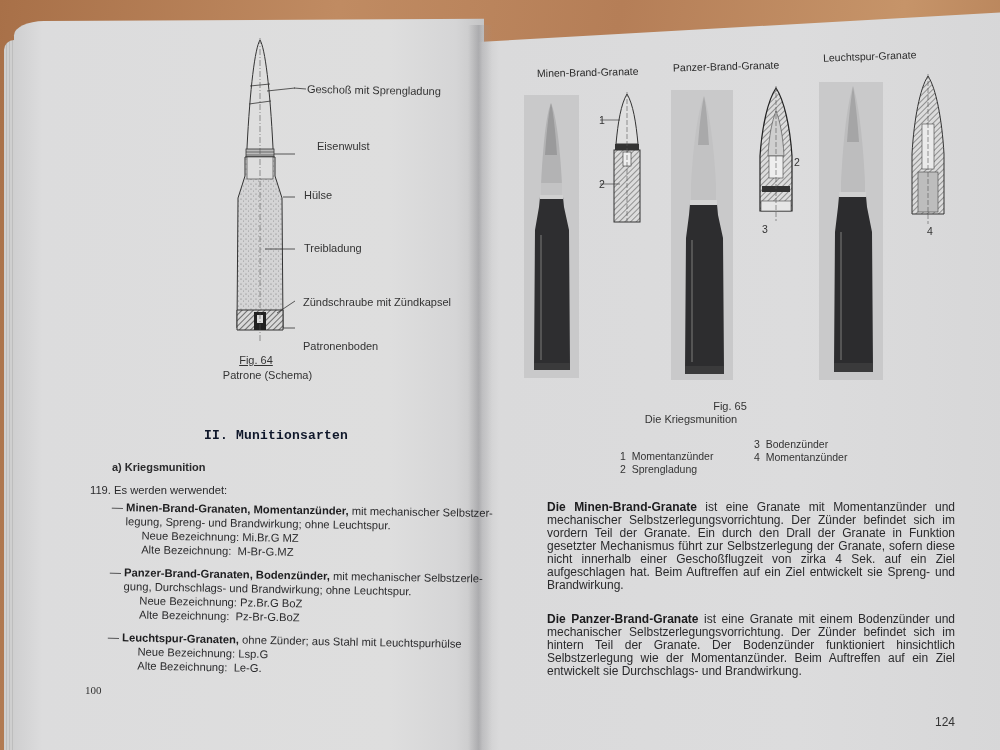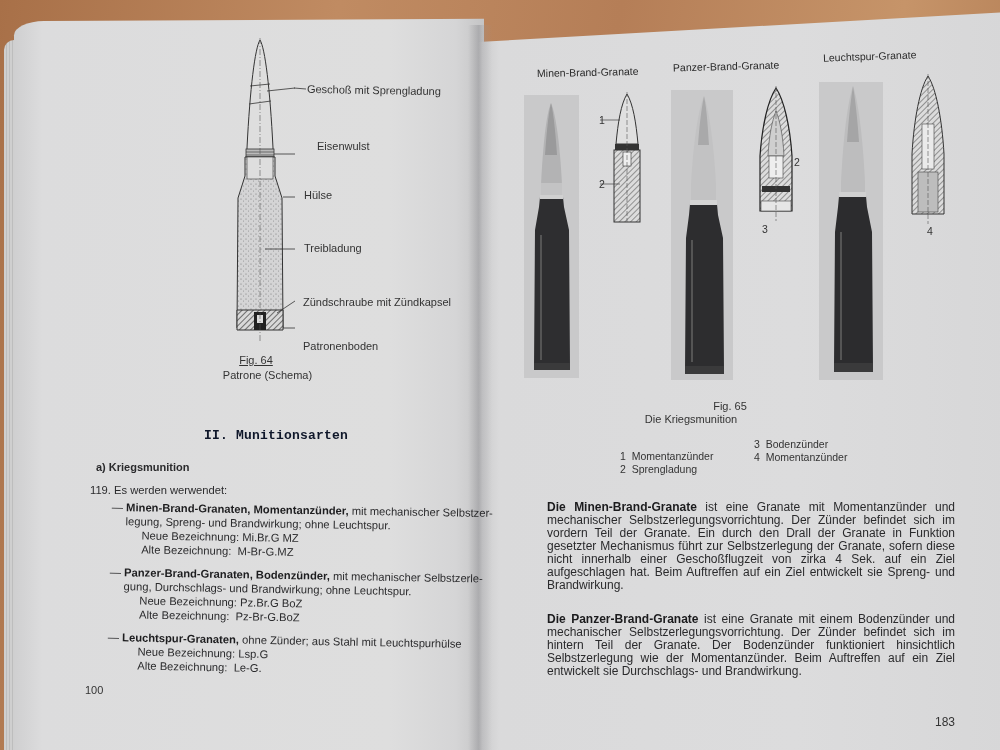--- a/index.html
+++ b/index.html
@@ -109,21 +109,21 @@
 <div class="abs cart-label" style="left:317px; top:140px;">Eisenwulst</div>
 <div class="abs cart-label" style="left:304px; top:189px;text-align:center;">Hülse</div>
 <div class="abs cart-label" style="left:304px; top:242px;">Treibladung</div>
 <div class="abs cart-label" style="left:303px; top:296px;">Zündschraube mit Zündkapsel</div>
 <div class="abs cart-label" style="left:303px; top:340px;">Patronenboden</div>
 
 <div class="abs fig-cap" style="left:226px; top:354px; width:60px;text-decoration:underline;">Fig. 64</div>
 <div class="abs fig-cap" style="left:220px; top:369px; width:95px;">Patrone (Schema)</div>
 
 <div class="abs h2" style="left:204px; top:428px;">II. Munitionsarten</div>
-<div class="abs h3" style="left:96px; top:461px;">a) Kriegsmunition</div>
+<div class="abs h3" style="left:112px; top:461px;">a) Kriegsmunition</div>
 <div class="abs body-l" style="left:90px; top:483px;">119. Es werden werwendet:</div>
 
 <div class="abs body-l" style="left:112px; top:500px; transform:rotate(0.9deg); transform-origin:left top;">
   <div><span>—</span> <b>Minen-Brand-Granaten, Momentanzünder,</b><span> mit mechanischer Selbstzer-</span></div>
   <div style="padding-left:14px;">legung, Spreng- und Brandwirkung; ohne Leuchtspur.</div>
   <div style="padding-left:30px;"><span>Neue Bezeichnung:</span> <span>Mi.Br.G MZ</span></div>
   <div style="padding-left:30px;"><span>Alte Bezeichnung:</span>&nbsp; <span>M-Br-G.MZ</span></div>
 </div>
 
 <div class="abs body-l" style="left:110px; top:565px; transform:rotate(1deg); transform-origin:left top;">
@@ -132,21 +132,21 @@
   <div style="padding-left:30px;"><span>Neue Bezeichnung:</span> <span>Pz.Br.G BoZ</span></div>
   <div style="padding-left:30px;"><span>Alte Bezeichnung:</span>&nbsp; <span>Pz-Br-G.BoZ</span></div>
 </div>
 
 <div class="abs body-l" style="left:108px; top:630px; transform:rotate(1.1deg); transform-origin:left top;">
   <div><span>—</span> <b>Leuchtspur-Granaten,</b><span> ohne Zünder; aus Stahl mit Leuchtspurhülse</span></div>
   <div style="padding-left:30px;"><span>Neue Bezeichnung:</span> <span>Lsp.G</span></div>
   <div style="padding-left:30px;"><span>Alte Bezeichnung:</span>&nbsp; <span>Le-G.</span></div>
 </div>
 
-<div class="abs pagenum" style="left:85px; top:684px; font-size:11px;">100</div>
+<div class="abs pagenum" style="left:85px; top:684px; font-size:11px;font-family:Liberation Serif, serif;">100</div>
 
 <div class="abs colhead" style="left:537px; top:66px; transform:rotate(-1.2deg);">Minen-Brand-Granate</div>
 <div class="abs colhead" style="left:673px; top:60px; transform:rotate(-1.5deg);">Panzer-Brand-Granate</div>
 <div class="abs colhead" style="left:823px; top:50px; transform:rotate(-2deg);">Leuchtspur-Granate</div>
 
 <div class="photo" style="left:524px; top:95px; width:55px; height:283px;">
   <svg width="55" height="283" viewBox="0 0 55 283">
     <path d="M27 8 C22 20 19 50 17 90 L17 100 L38 100 L38 90 C36 50 32 20 27 8 Z" fill="#b3b3b4"></path>
     <path d="M27 8 C24 20 22 45 21 60 L33 60 C32 45 30 20 27 8 Z" fill="#9a9a9b"></path>
     <rect x="17" y="88" width="21" height="12" fill="#c3c3c4"></rect>
@@ -228,13 +228,13 @@
   <div><span>4</span>&nbsp; <span>Momentanzünder</span></div>
 </div>
 
 <div class="abs para-r" style="left:547px; top:501px;">
   <b>Die Minen-Brand-Granate</b><span> ist eine Granate mit Momentanzünder und mechanischer Selbstzerlegungsvorrichtung. Der Zünder befindet sich im vordern Teil der Granate. Ein durch den Drall der Granate in Funktion gesetzter Mechanismus führt zur Selbstzerlegung der Granate, sofern diese nicht innerhalb einer Geschoßflugzeit von zirka 4 Sek. auf ein Ziel aufgeschlagen hat. Beim Auftreffen auf ein Ziel entwickelt sie Spreng- und Brandwirkung.</span>
 </div>
 <div class="abs para-r" style="left:547px; top:613px;">
   <b>Die Panzer-Brand-Granate</b><span> ist eine Granate mit einem Bodenzünder und mechanischer Selbstzerlegungsvorrichtung. Der Zünder befindet sich im hintern Teil der Granate. Der Bodenzünder funktioniert hinsichtlich Selbstzerlegung wie der Momentanzünder. Beim Auftreffen auf ein Ziel entwickelt sie Durchschlags- und Brandwirkung.</span>
 </div>
 
-<div class="abs pagenum" style="left:935px; top:715px;">183</div>
+<div class="abs pagenum" style="left:935px; top:715px;">124</div>
 
 </body></html>

